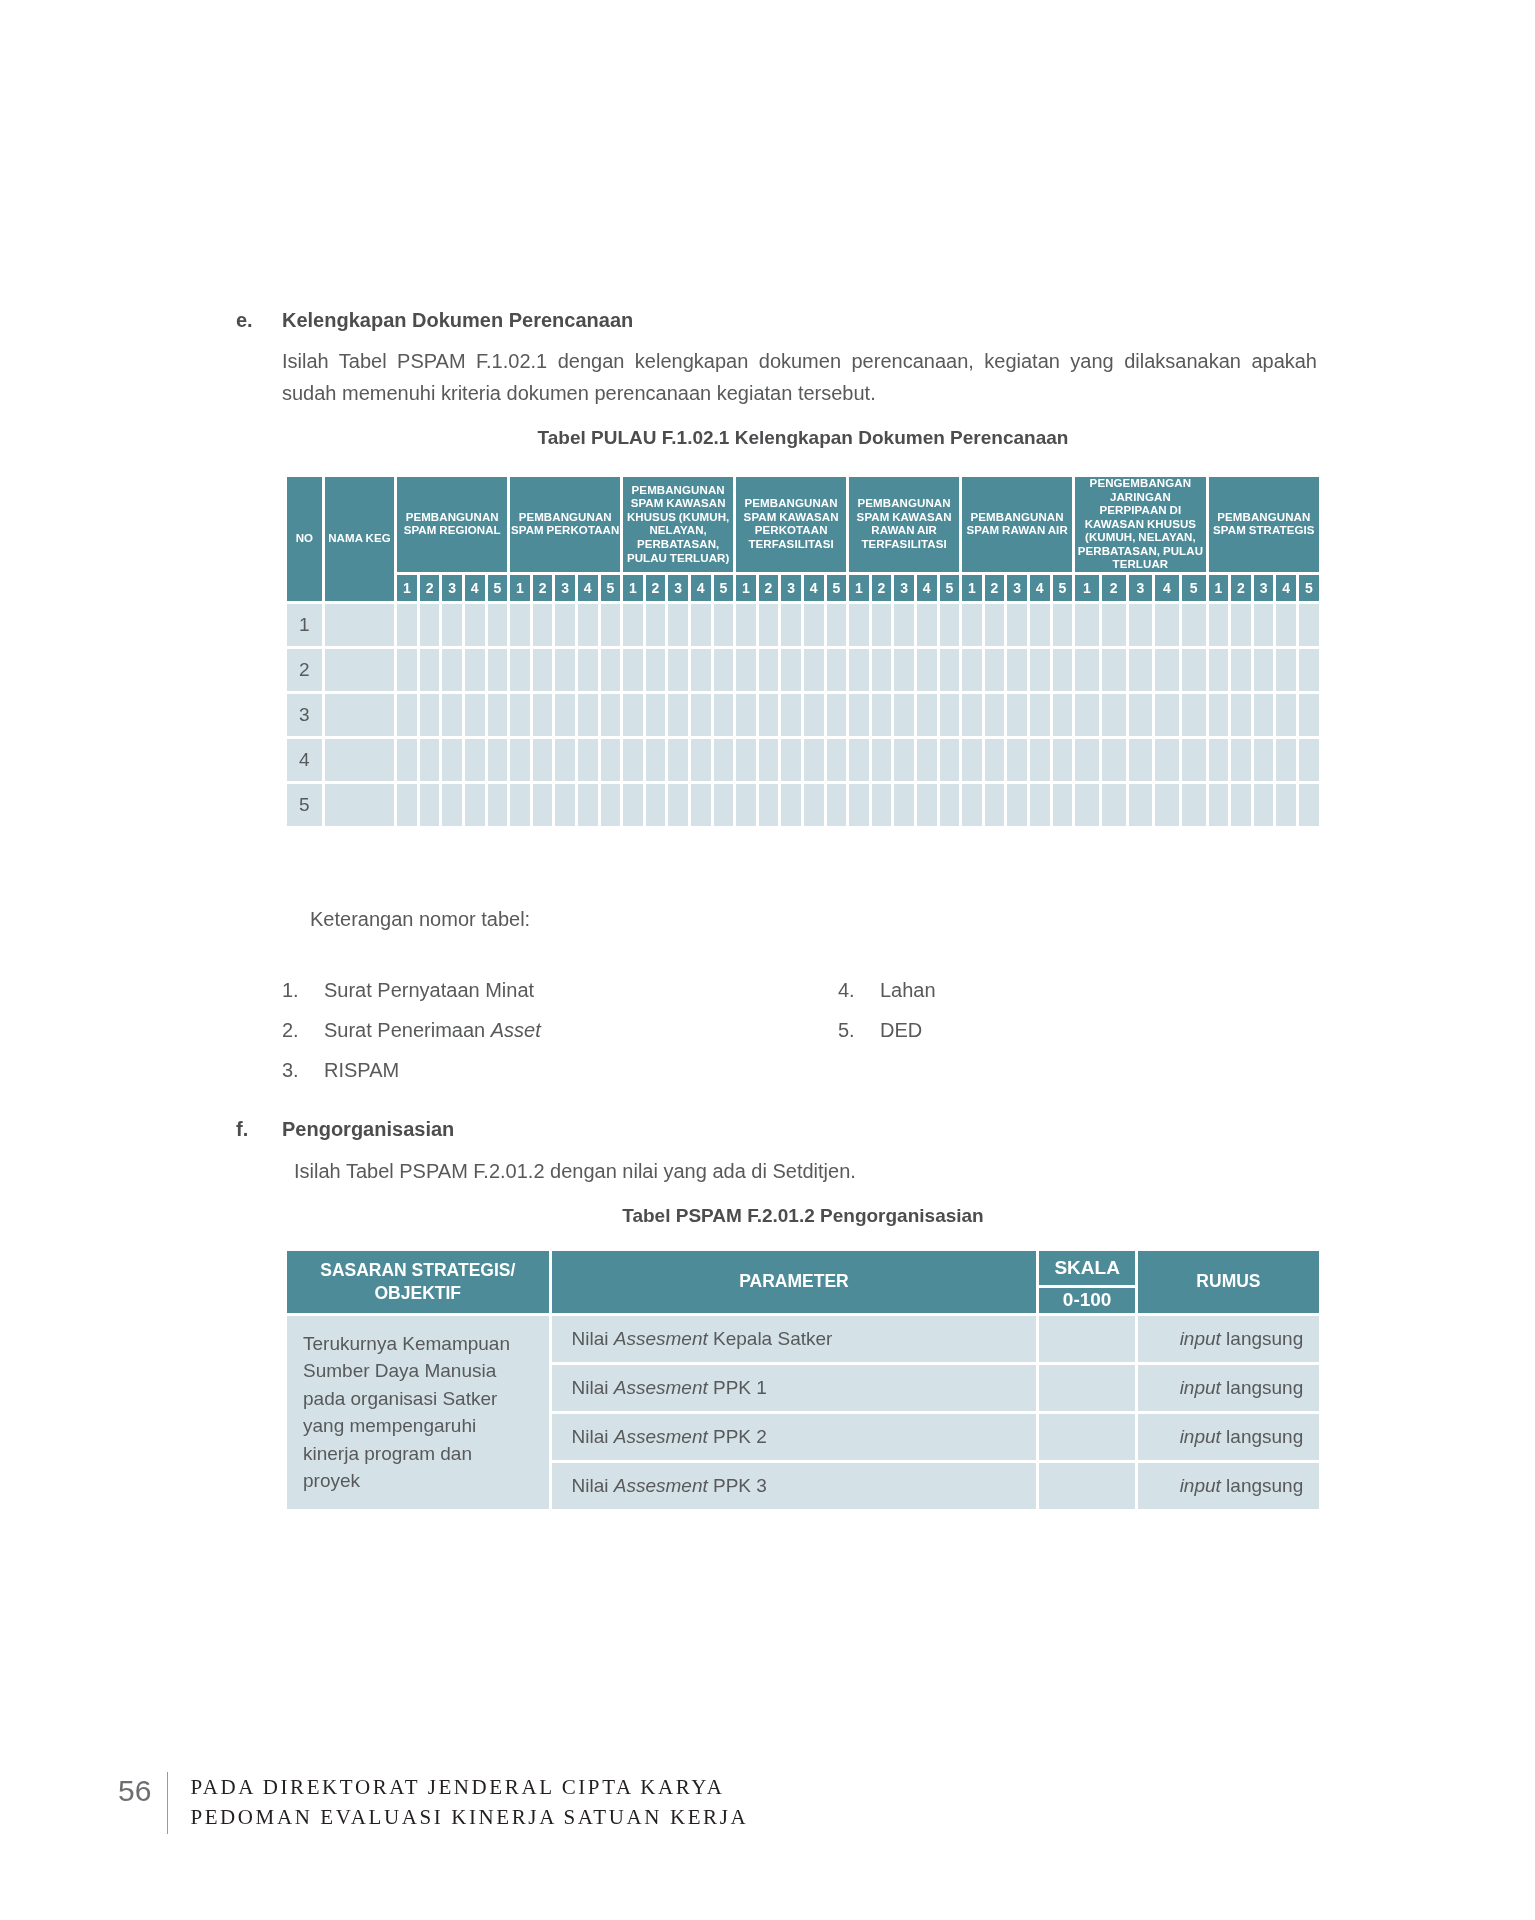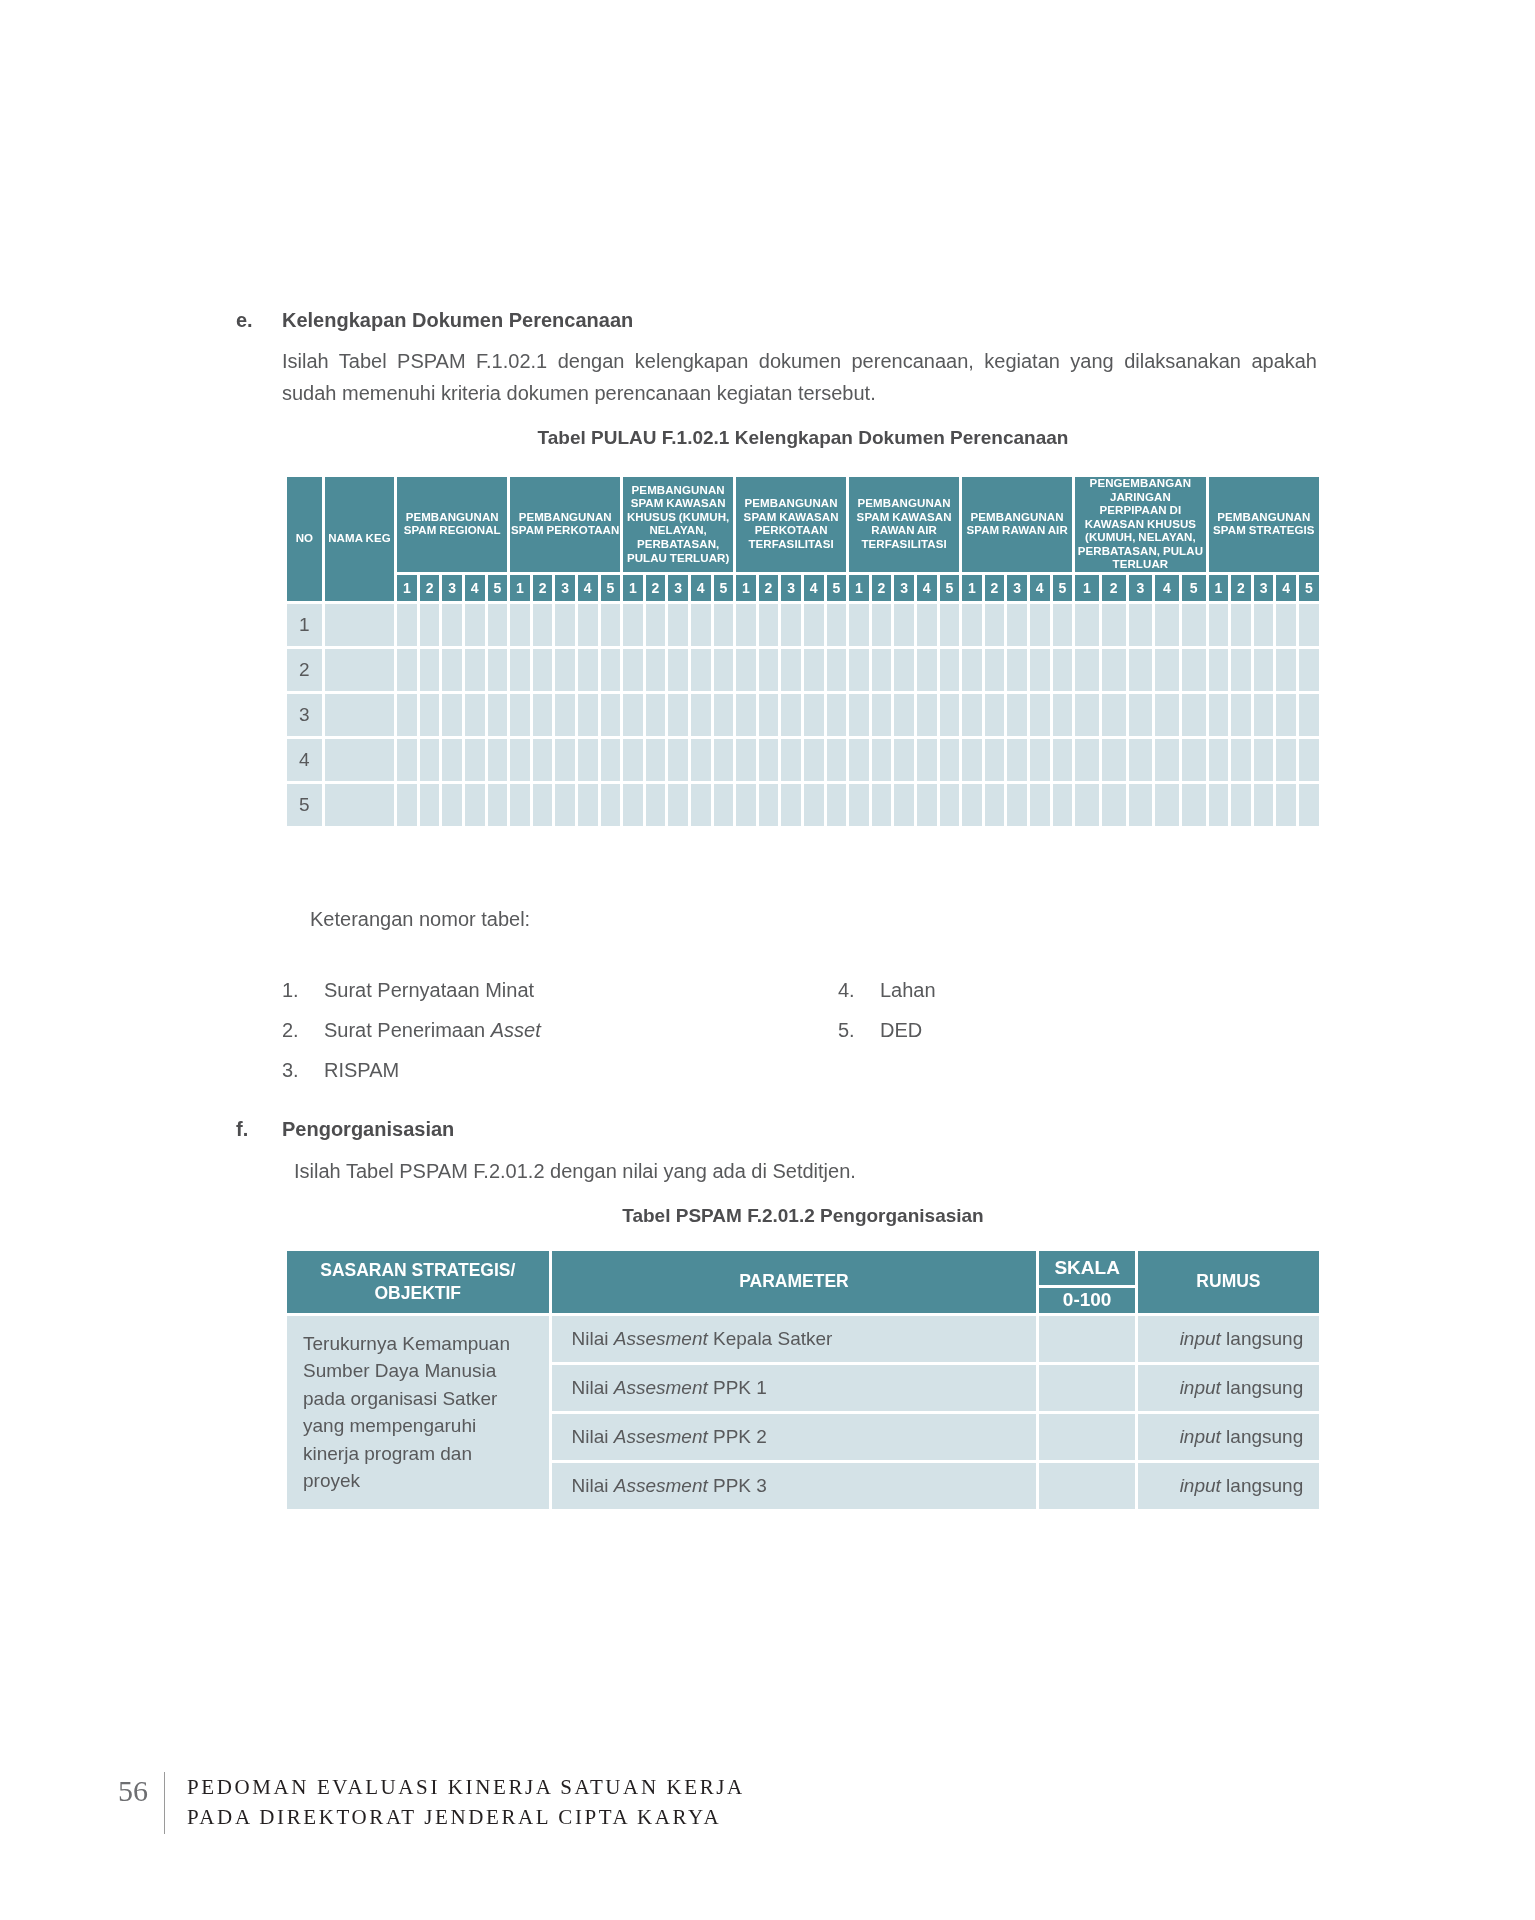--- a/index.html
+++ b/index.html
@@ -167,21 +167,21 @@
 
   
   .footer {
     position: absolute;
     left: 118px;
     top: 1772px;
     display: flex;
     align-items: flex-start;
   }
   .footer-page {
-    font-family: Liberation Serif, serif;
+    font-family: Liberation Sans, sans-serif;
     font-size: 30px;
     color: #6d6e71;
     padding-right: 16px;
     line-height: 1;
     padding-top: 4px;
   }
   .footer-rule {
     width: 1px;
     background: #9a9a9a;
     height: 62px;
@@ -611,18 +611,18 @@
           <td class="nilai"></td>
           <td class="rumus"><span class="it">input</span><span> langsung</span></td>
         </tr>
       </tbody>
   </table>
 
   <div class="footer">
     <div class="footer-page">56</div>
     <div class="footer-rule"></div>
     <div class="footer-text">
+      <div>PADA DIREKTORAT JENDERAL CIPTA KARYA</div>
       <div>PEDOMAN EVALUASI KINERJA SATUAN KERJA</div>
-      <div>PADA DIREKTORAT JENDERAL CIPTA KARYA</div>
     </div>
   </div>
 
 </div>
 
 </body></html>

